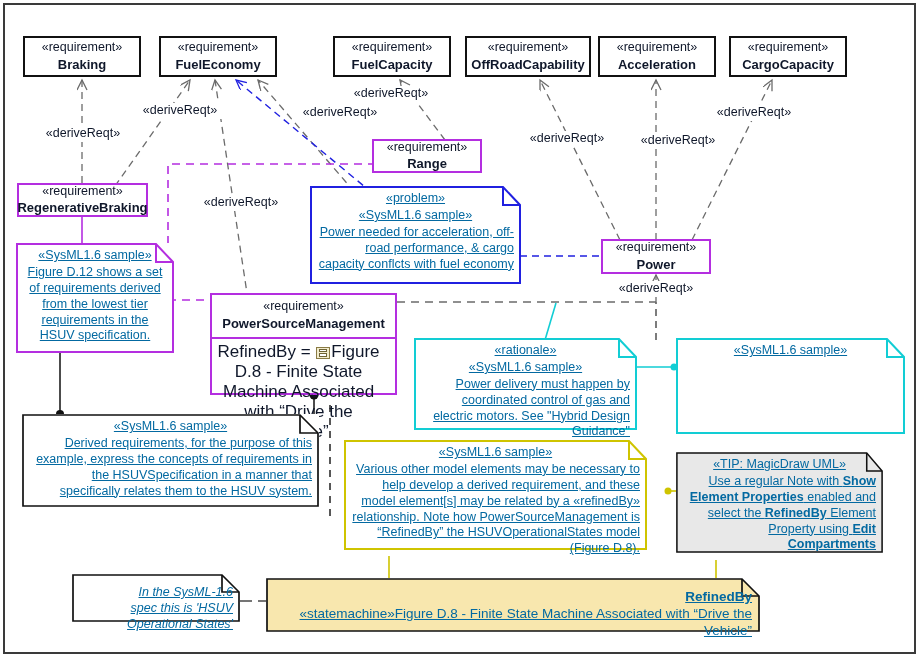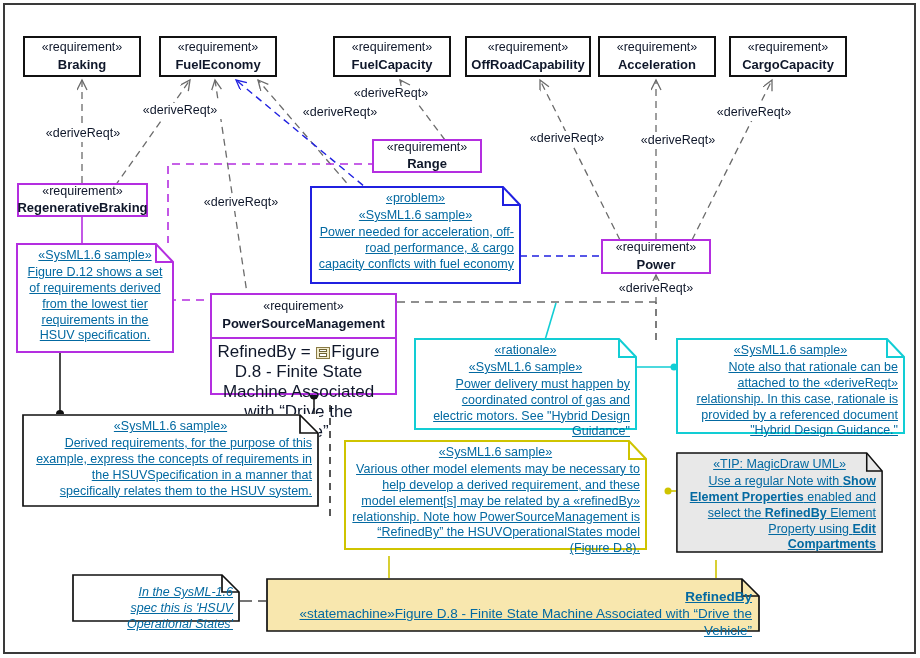--- a/index.html
+++ b/index.html
@@ -364,21 +364,20 @@
     </div>
   </div>
 
   <div class="note" style="left:676px;top:338px;width:229px;height:96px;">
     <svg class="noteborder" viewBox="0 0 229 96" preserveAspectRatio="none">
       <path d="M1,1 L211,1 L228,19 L228,95 L1,95 Z" fill="#fff" stroke="#12cdd4" stroke-width="2"></path>
       <path d="M211,1 L211,19 L228,19" fill="none" stroke="#12cdd4" stroke-width="2"></path>
     </svg>
     <div class="content">
       <span class="stereo">«SysML1.6 sample»</span>
-      <span class="txt">Note also that rationale can be attached to the «deriveReqt» relationship. In this case, rationale is provided by a referenced document "Hybrid Design Guidance."</span>
     </div>
   </div>
 
   <div class="note" style="left:22px;top:414px;width:297px;height:93px;">
     <svg class="noteborder" viewBox="0 0 297 93" preserveAspectRatio="none">
       <path d="M1,1 L278,1 L296,19 L296,92 L1,92 Z" fill="#fff" stroke="#111" stroke-width="1.7"></path>
       <path d="M278,1 L278,19 L296,19" fill="none" stroke="#111" stroke-width="1.7"></path>
     </svg>
     <div class="content">
       <span class="stereo">«SysML1.6 sample»</span>

